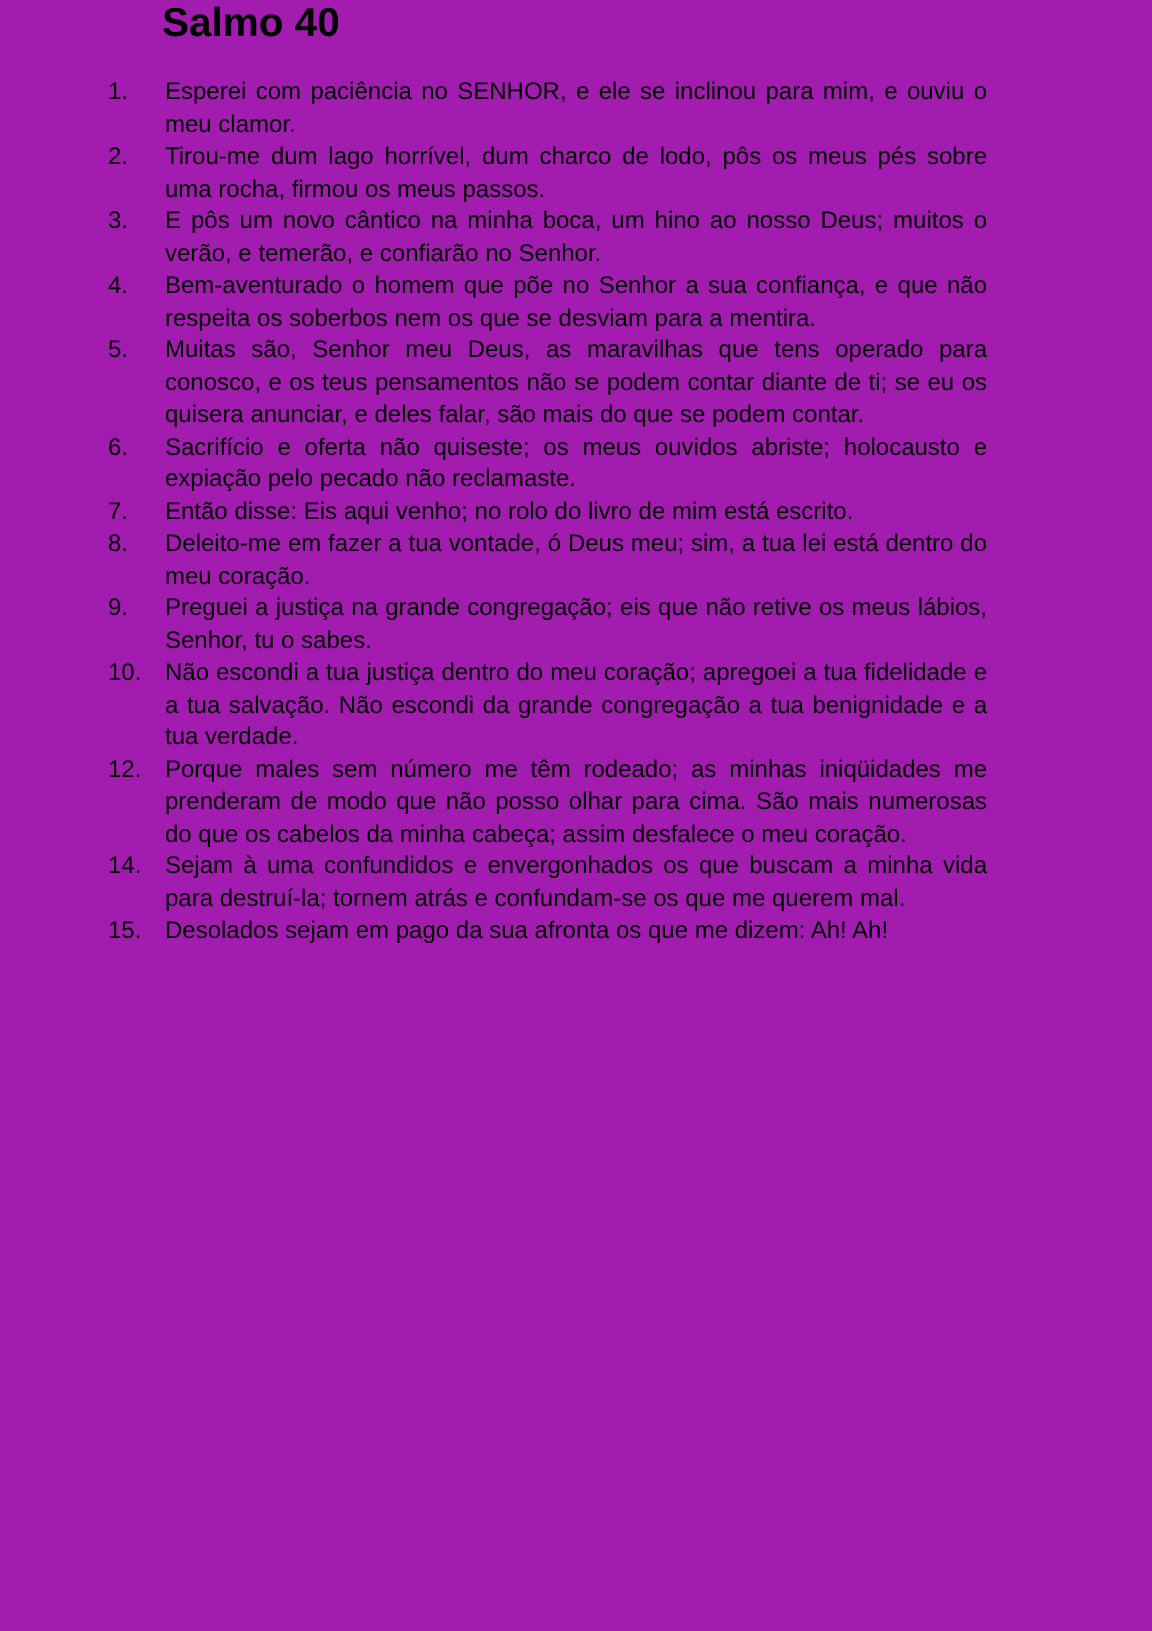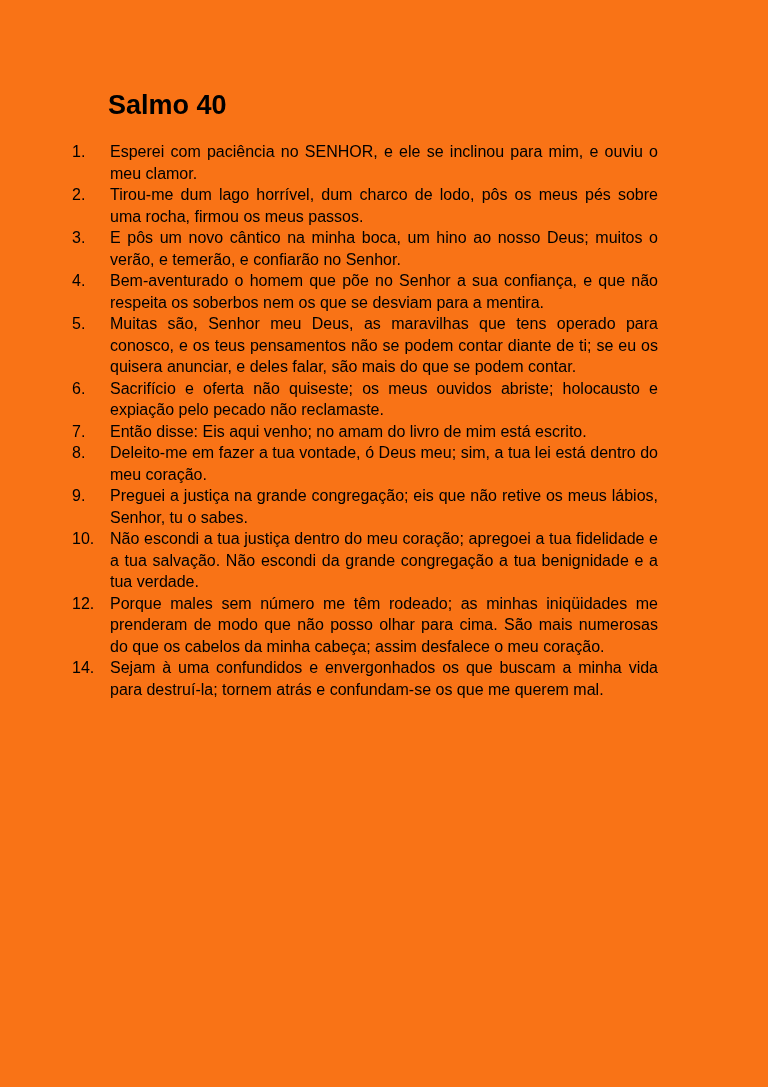--- a/index.html
+++ b/index.html
@@ -4,25 +4,24 @@
 <style>
   html, body {
     margin: 0;
     padding: 0;
     background: #ffffff;
   }
   .page {
     position: relative;
     width: 768px;
     height: 1087px;
-    background: #f97316;
+    background: #a21caf;
     color: #000000;
     font-family: "Liberation Sans", sans-serif;
     box-sizing: border-box;
-    padding-top: 90px;
     overflow: hidden;
   }
   .title {
     margin: 0 0 0 108px;
     font-size: 27px;
     line-height: 30px;
     font-weight: bold;
     color: #000000;
   }
   .verse-list {
@@ -72,21 +71,21 @@
     <li class="verse">
       <span class="num">5.</span>
       <span class="text">Muitas são, Senhor meu Deus, as maravilhas que tens operado para conosco, e os teus pensamentos não se podem contar diante de ti; se eu os quisera anunciar, e deles falar, são mais do que se podem contar.</span>
     </li>
     <li class="verse">
       <span class="num">6.</span>
       <span class="text">Sacrifício e oferta não quiseste; os meus ouvidos abriste; holocausto e expiação pelo pecado não reclamaste.</span>
     </li>
     <li class="verse">
       <span class="num">7.</span>
-      <span class="text">Então disse: Eis aqui venho; no amam do livro de mim está escrito.</span>
+      <span class="text">Então disse: Eis aqui venho; no rolo do livro de mim está escrito.</span>
     </li>
     <li class="verse">
       <span class="num">8.</span>
       <span class="text">Deleito-me em fazer a tua vontade, ó Deus meu; sim, a tua lei está dentro do meu coração.</span>
     </li>
     <li class="verse">
       <span class="num">9.</span>
       <span class="text">Preguei a justiça na grande congregação; eis que não retive os meus lábios, Senhor, tu o sabes.</span>
     </li>
     <li class="verse">
@@ -94,14 +93,18 @@
       <span class="text">Não escondi a tua justiça dentro do meu coração; apregoei a tua fidelidade e a tua salvação. Não escondi da grande congregação a tua benignidade e a tua verdade.</span>
     </li>
     <li class="verse">
       <span class="num">12.</span>
       <span class="text">Porque males sem número me têm rodeado; as minhas iniqüidades me prenderam de modo que não posso olhar para cima. São mais numerosas do que os cabelos da minha cabeça; assim desfalece o meu coração.</span>
     </li>
     <li class="verse">
       <span class="num">14.</span>
       <span class="text">Sejam à uma confundidos e envergonhados os que buscam a minha vida para destruí-la; tornem atrás e confundam-se os que me querem mal.</span>
     </li>
+    <li class="verse">
+      <span class="num">15.</span>
+      <span class="text">Desolados sejam em pago da sua afronta os que me dizem: Ah! Ah!</span>
+    </li>
   </ol>
 </div>
 
 </body></html>

